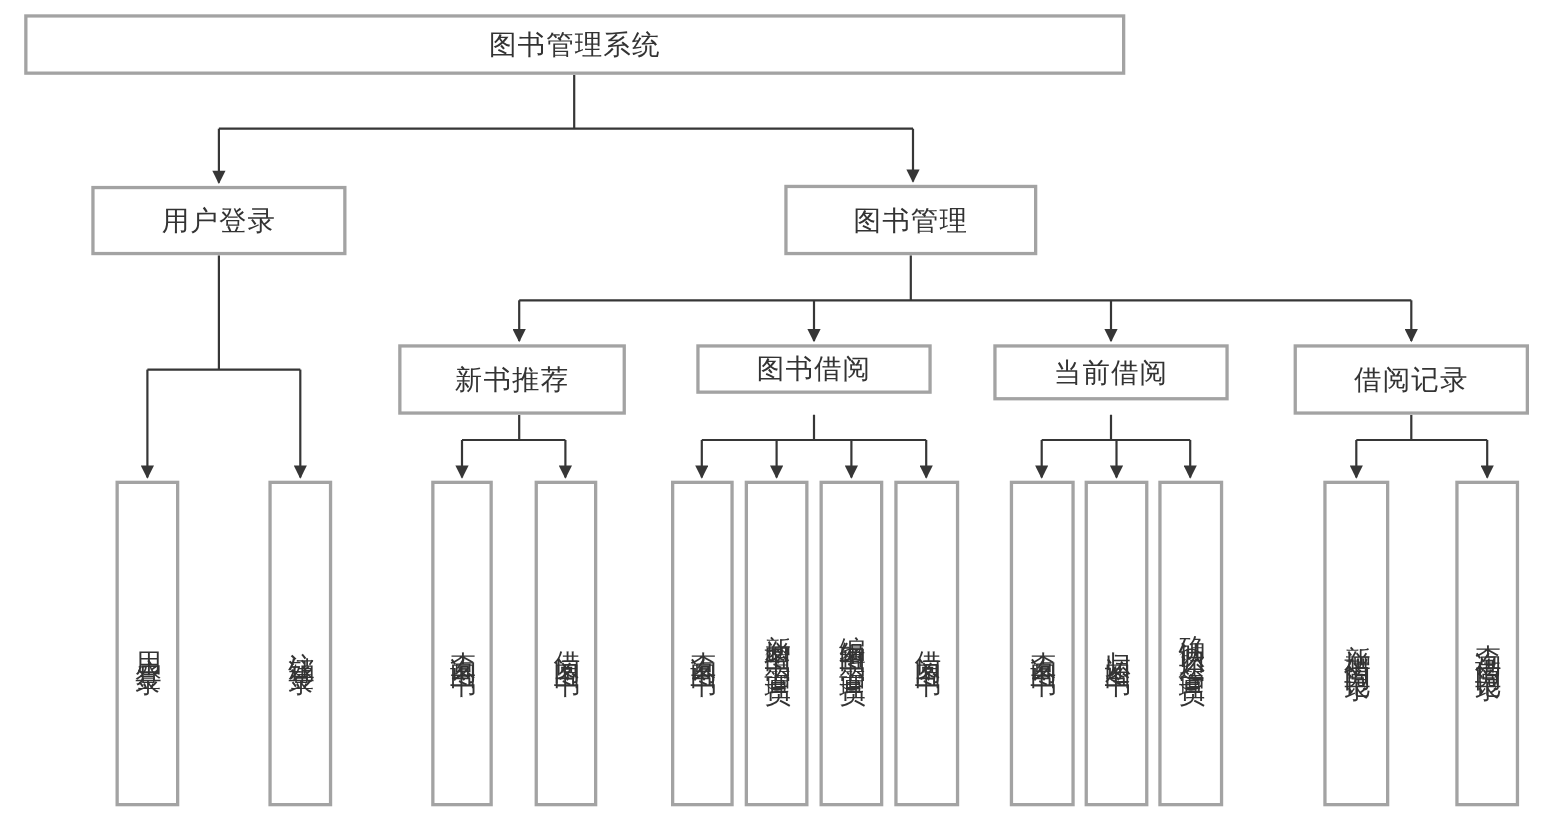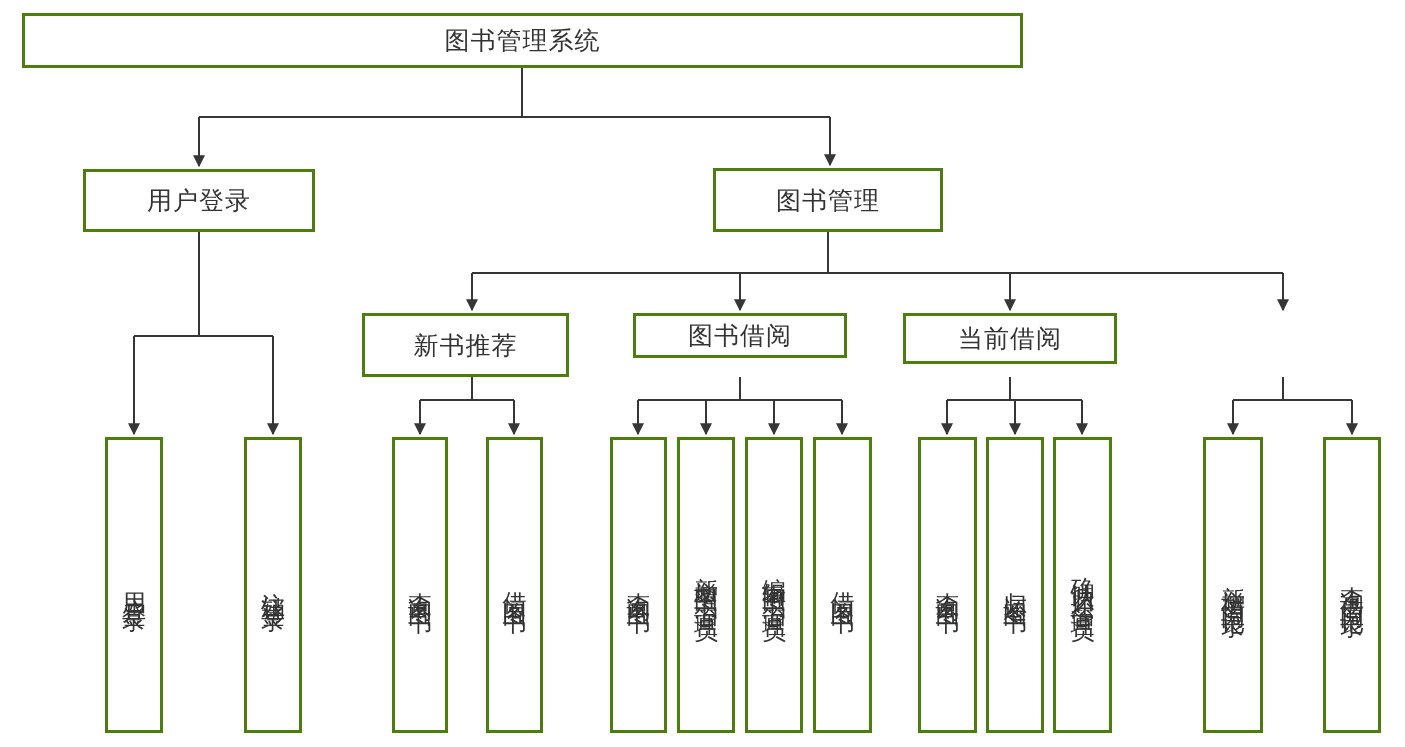--- a/index.html
+++ b/index.html
@@ -1,21 +1,21 @@
 <!DOCTYPE html>
 <html><head>
 <meta charset="utf-8">
 <style>
   html,body{margin:0;padding:0;background:#fff;}
   .canvas{
     position:relative;width:1405px;height:747px;background:#ffffff;
     font-family:"Liberation Sans","DejaVu Sans",sans-serif;color:#333333;overflow:hidden;
   }
   .box{
-    position:absolute;border:3px solid #4d7c0f;background:#ffffff;
+    position:absolute;border:3px solid #a3a3a3;background:#ffffff;
     display:flex;align-items:center;justify-content:center;box-sizing:border-box;
   }
   .h-label{font-size:25px;letter-spacing:1px;white-space:nowrap;}
   .leaf .v-label{
     writing-mode:vertical-rl;text-orientation:mixed;
     font-size:24px;letter-spacing:6px;line-height:1;white-space:nowrap;
   }
   svg.connectors{position:absolute;left:0;top:0;width:1405px;height:747px;}
   .watermark{
     position:absolute;right:15px;bottom:8px;font-size:24px;color:#b2b2b2;
@@ -83,20 +83,23 @@
 
   <div class="box" style="left:362px;top:313px;width:207px;height:64px;">
     <span class="h-label">新书推荐</span>
   </div>
   <div class="box" style="left:633px;top:313px;width:214px;height:45px;">
     <span class="h-label">图书借阅</span>
   </div>
   <div class="box" style="left:903px;top:313px;width:214px;height:51px;">
     <span class="h-label">当前借阅</span>
   </div>
+  <div class="box" style="left:1176px;top:313px;width:214px;height:64px;">
+    <span class="h-label">借阅记录</span>
+  </div>
 
   <div class="box leaf" style="left:105px;top:437px;width:58px;height:296px;">
     <span class="v-label">用户登录</span>
   </div>
   <div class="box leaf" style="left:244px;top:437px;width:58px;height:296px;">
     <span class="v-label">注销登录</span>
   </div>
 
   <div class="box leaf" style="left:392px;top:437px;width:56px;height:296px;">
     <span class="v-label">查询图书</span>

